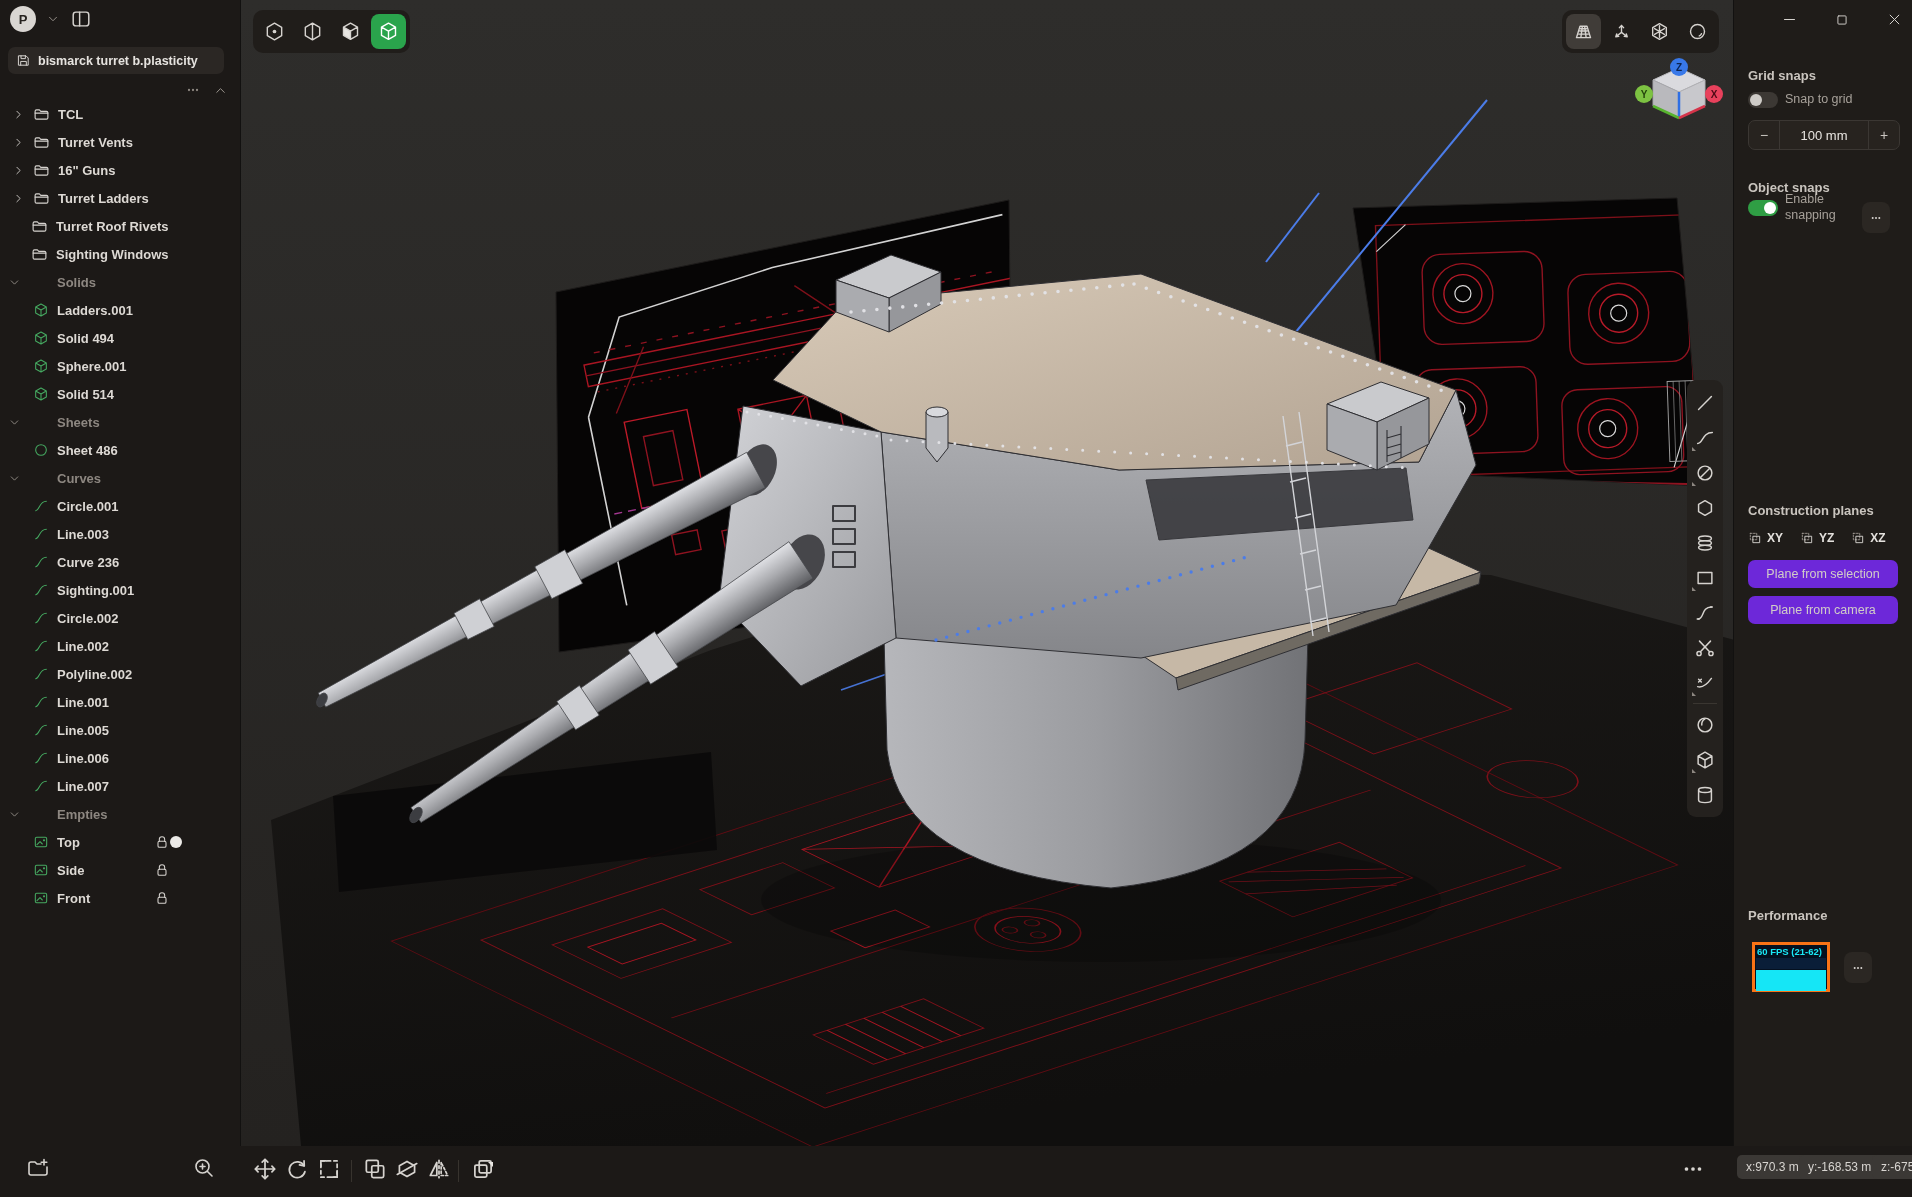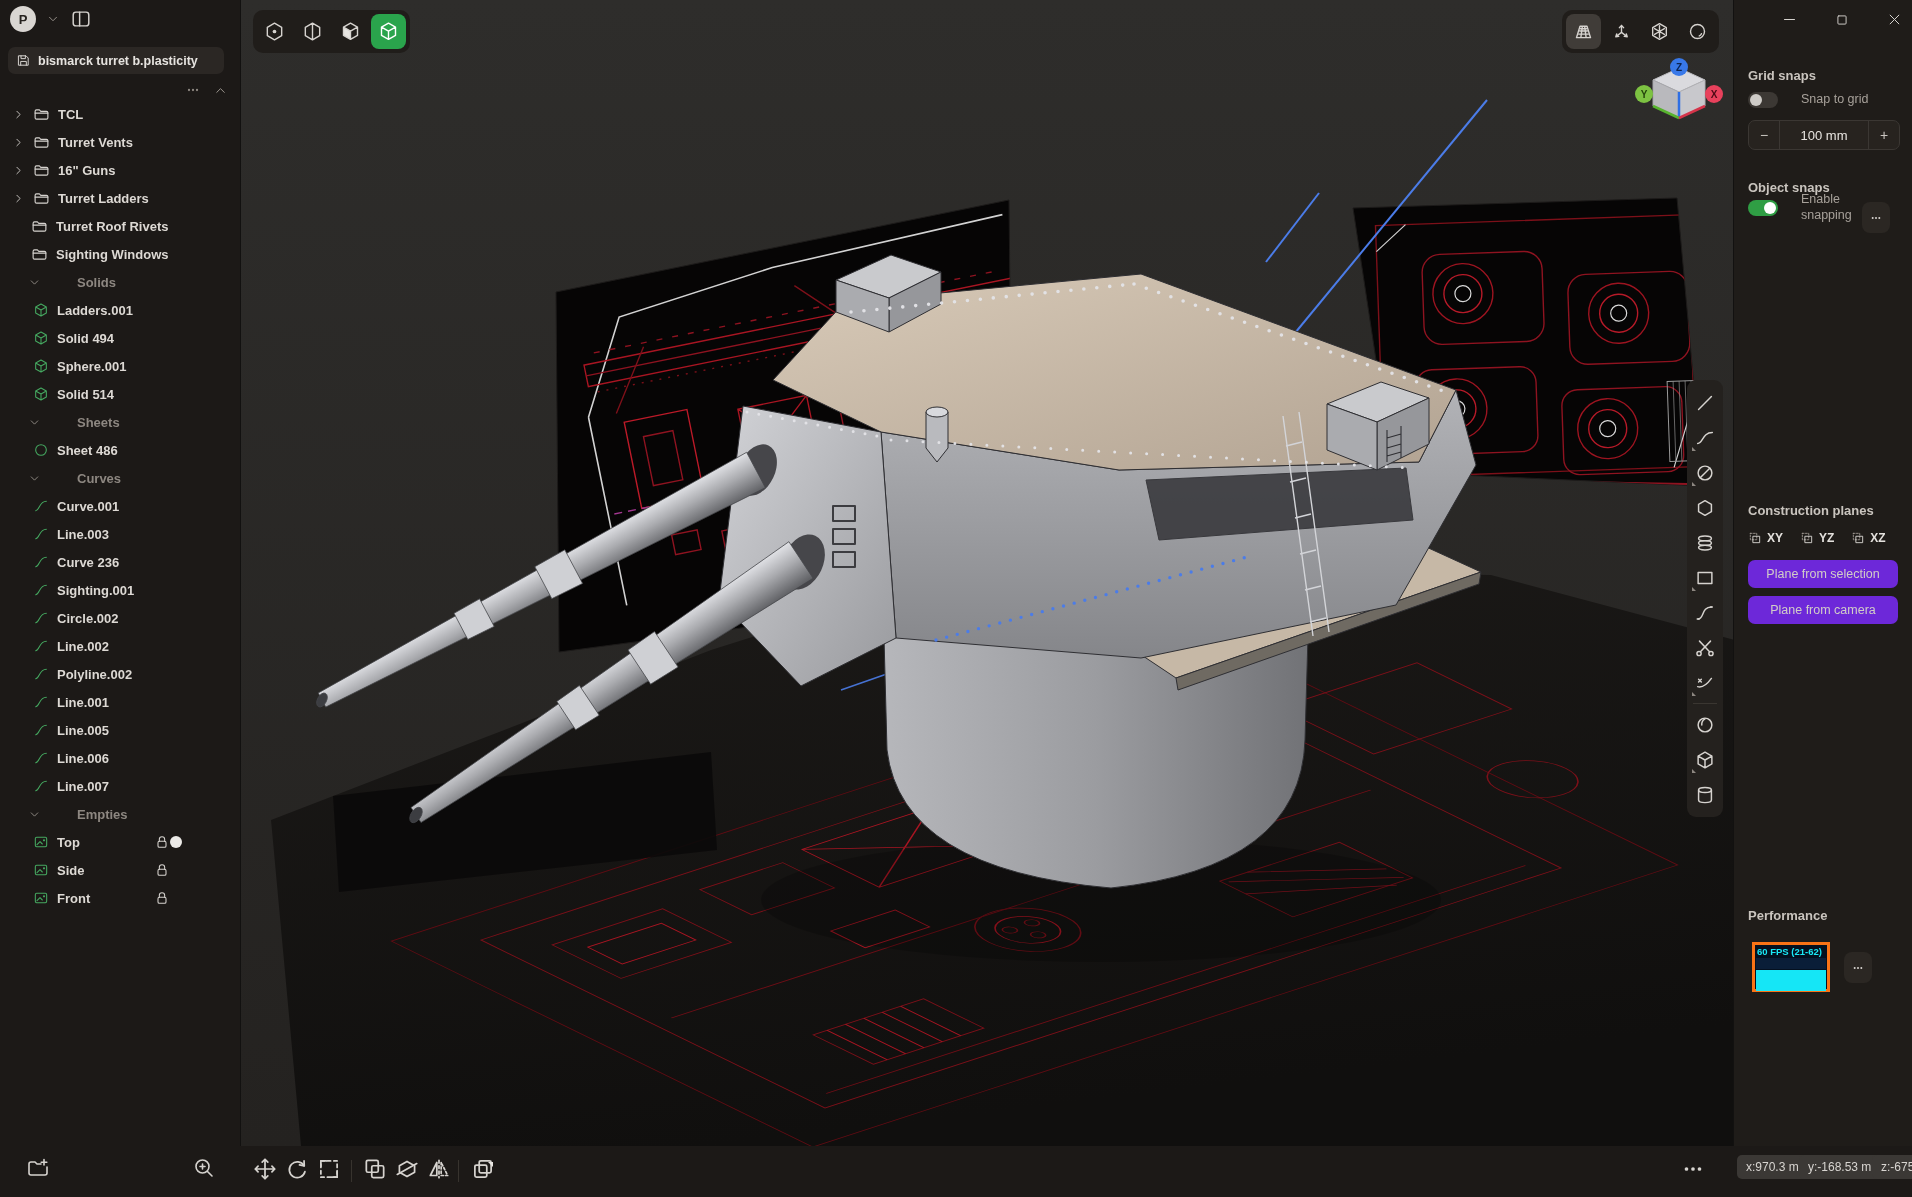--- a/index.html
+++ b/index.html
@@ -16,21 +16,21 @@
   .avatar{width:26px;height:26px;border-radius:50%;background:#d9d6d2;color:#26221f;
           font-weight:700;font-size:13px;display:flex;align-items:center;justify-content:center;}
   .file-field{position:absolute;left:8px;top:47px;width:216px;height:27px;background:#2b2724;
           border-radius:7px;display:flex;align-items:center;gap:7px;padding:0 8px;box-sizing:border-box;}
   .file-field span{font-size:12.5px;font-weight:700;color:#e6e3df;white-space:nowrap;overflow:hidden;}
   .sb-mini{position:absolute;top:82px;right:12px;display:flex;gap:12px;align-items:center;}
   .tree{position:absolute;left:0;top:100px;right:0;}
   .trow{height:28px;display:flex;align-items:center;gap:8px;font-size:13px;font-weight:700;color:#ddd9d4;position:relative;}
   .trow.f{padding-left:12px;}
   .trow.nf{padding-left:31px;}
-  .trow.sec{padding-left:28px;color:#8d8781;gap:36px;}
+  .trow.sec{padding-left:8px;color:#8d8781;gap:36px;}
   .trow.it{padding-left:33px;}
   .trow .lock{position:absolute;right:72px;top:6px;}
   .trow .vdot{position:absolute;right:58px;top:8px;width:12px;height:12px;border-radius:50%;background:#eceae7;}
   
   .viewport{position:absolute;left:240px;top:0;width:1494px;height:1146px;background:#2b2a28;overflow:hidden;
             border-left:1px solid #121110;border-right:1px solid #121110;box-sizing:border-box;}
   .vp-toolbar{position:absolute;display:flex;gap:3px;background:#201d1a;border-radius:10px;padding:4px;}
   .vp-toolbar .tbtn{width:35px;height:35px;border-radius:8px;display:flex;align-items:center;justify-content:center;}
   .tbtn.active-green{background:#2aa44c;}
   .tbtn.active-lite{background:#403c38;}
@@ -39,21 +39,21 @@
   .navcube{position:absolute;right:10px;top:58px;width:88px;height:82px;}
   .toolcol{position:absolute;right:10px;top:380px;width:36px;background:#24211e;border-radius:9px;
            display:flex;flex-direction:column;align-items:center;padding:5px 0;}
   .toolcol .tc{width:34px;height:35px;display:flex;align-items:center;justify-content:center;position:relative;}
   .toolcol .sep{width:24px;height:1px;background:#3a3631;margin:3px 0;}
   .fly{position:absolute;left:4px;bottom:4px;width:0;height:0;border-left:4px solid #8d8781;border-top:4px solid transparent;}
   
   .rpanel{position:absolute;left:1734px;top:0;width:178px;height:1146px;background:#1f1c19;}
   .win-controls{position:absolute;top:12px;left:48px;display:flex;gap:38px;align-items:center;}
   .rp-title{position:absolute;left:14px;font-size:13px;font-weight:700;color:#c9c4be;}
-  .tog-row{position:absolute;left:14px;display:flex;align-items:center;gap:23px;}
+  .tog-row{position:absolute;left:14px;display:flex;align-items:center;gap:7px;}
   .pill{width:30px;height:16px;border-radius:9px;background:#3c3834;position:relative;flex:none;}
   .pill .knob{position:absolute;top:2px;left:2px;width:12px;height:12px;border-radius:50%;background:#cfccc8;}
   .pill.on{background:#2f9e44;}
   .pill.on .knob{left:16px;background:#fff;}
   .tog-label{font-size:12.5px;color:#a7a19a;line-height:1.25;}
   .stepper{position:absolute;left:14px;top:120px;width:150px;height:28px;background:#27231f;
            border:1px solid #3b3733;border-radius:7px;display:flex;align-items:stretch;color:#c9c5c0;}
   .stepper .cell{display:flex;align-items:center;justify-content:center;font-size:14px;}
   .stepper .cell.val{flex:1;border-left:1px solid #3b3733;border-right:1px solid #3b3733;color:#e8e5e1;font-size:13px;}
   .stepper .cell.b{width:30px;}
@@ -255,21 +255,21 @@
       <div class="trow sec">
           <svg width="13" height="13" viewBox="0 0 24 24">
             <path class="ic ic-dim" d="M6,9 L12,15 L18,9"></path>
           </svg>
           <span>Curves</span>
         </div>
       <div class="trow it">
           <svg width="16" height="16" viewBox="0 0 24 24">
             <use href="#s-curve"></use>
           </svg>
-          <span>Curve.001</span>
+          <span>Circle.001</span>
         </div>
       <div class="trow it">
           <svg width="16" height="16" viewBox="0 0 24 24">
             <use href="#s-curve"></use>
           </svg>
           <span>Line.003</span>
         </div>
       <div class="trow it">
           <svg width="16" height="16" viewBox="0 0 24 24">
             <use href="#s-curve"></use>

